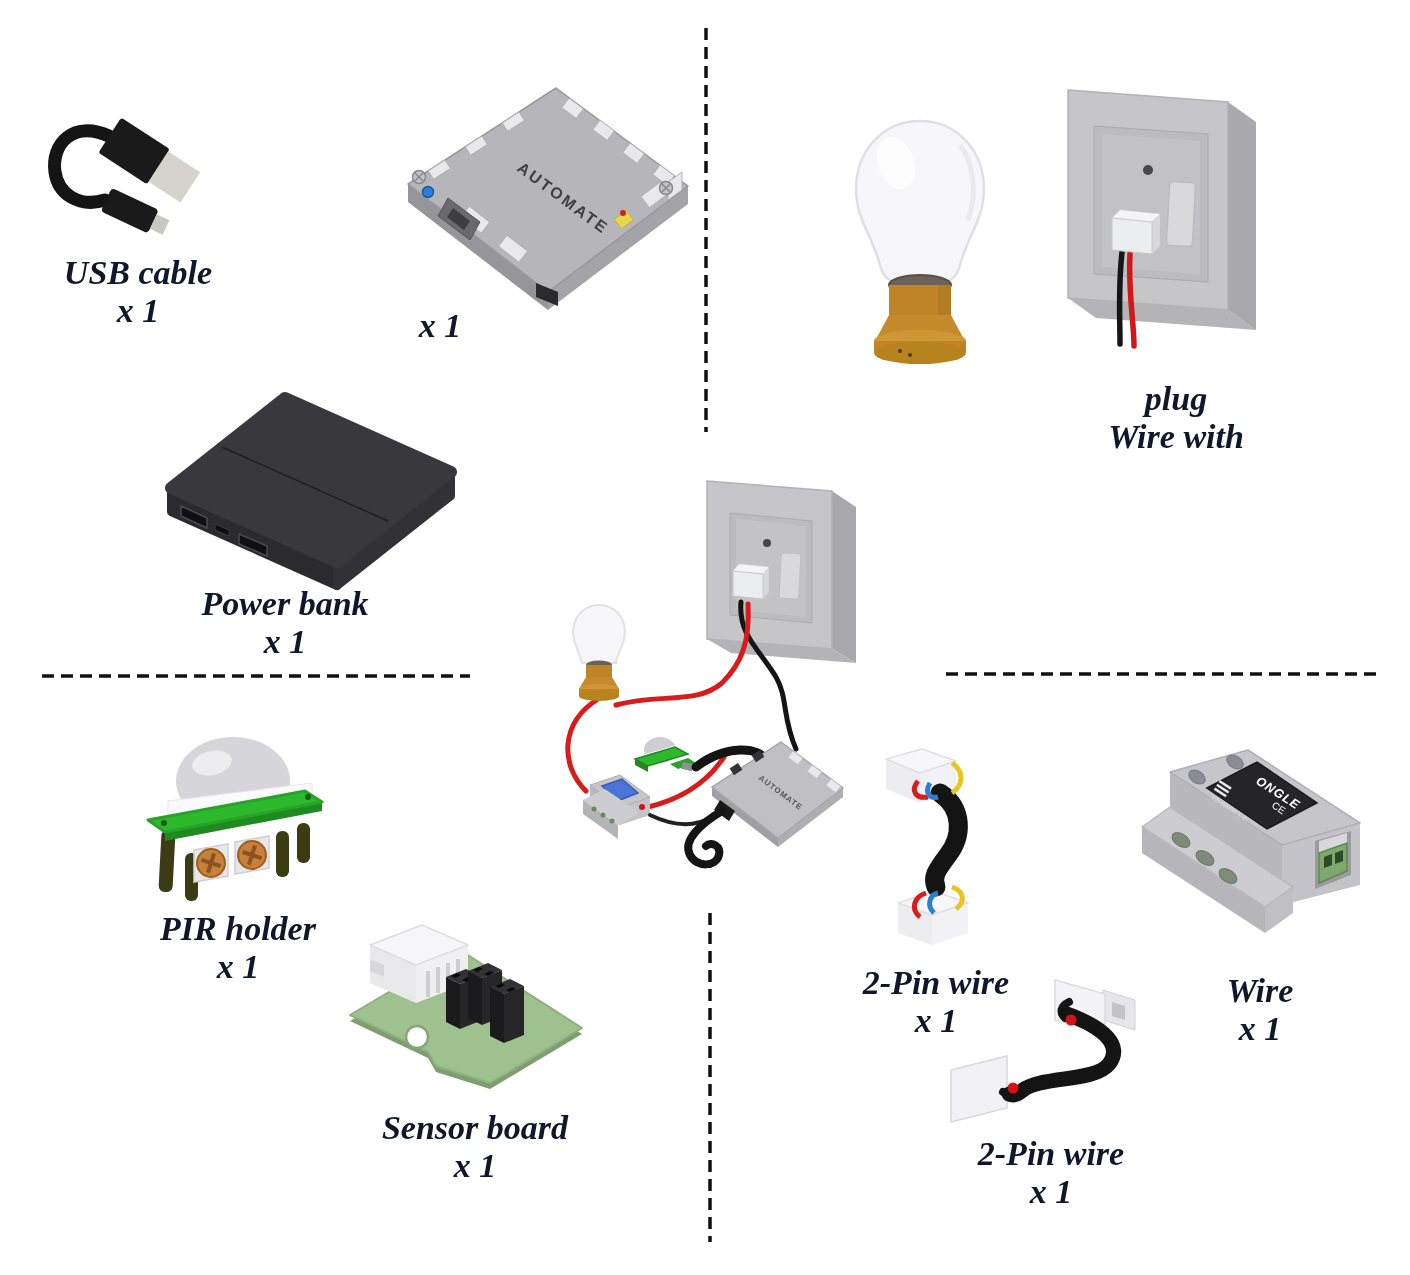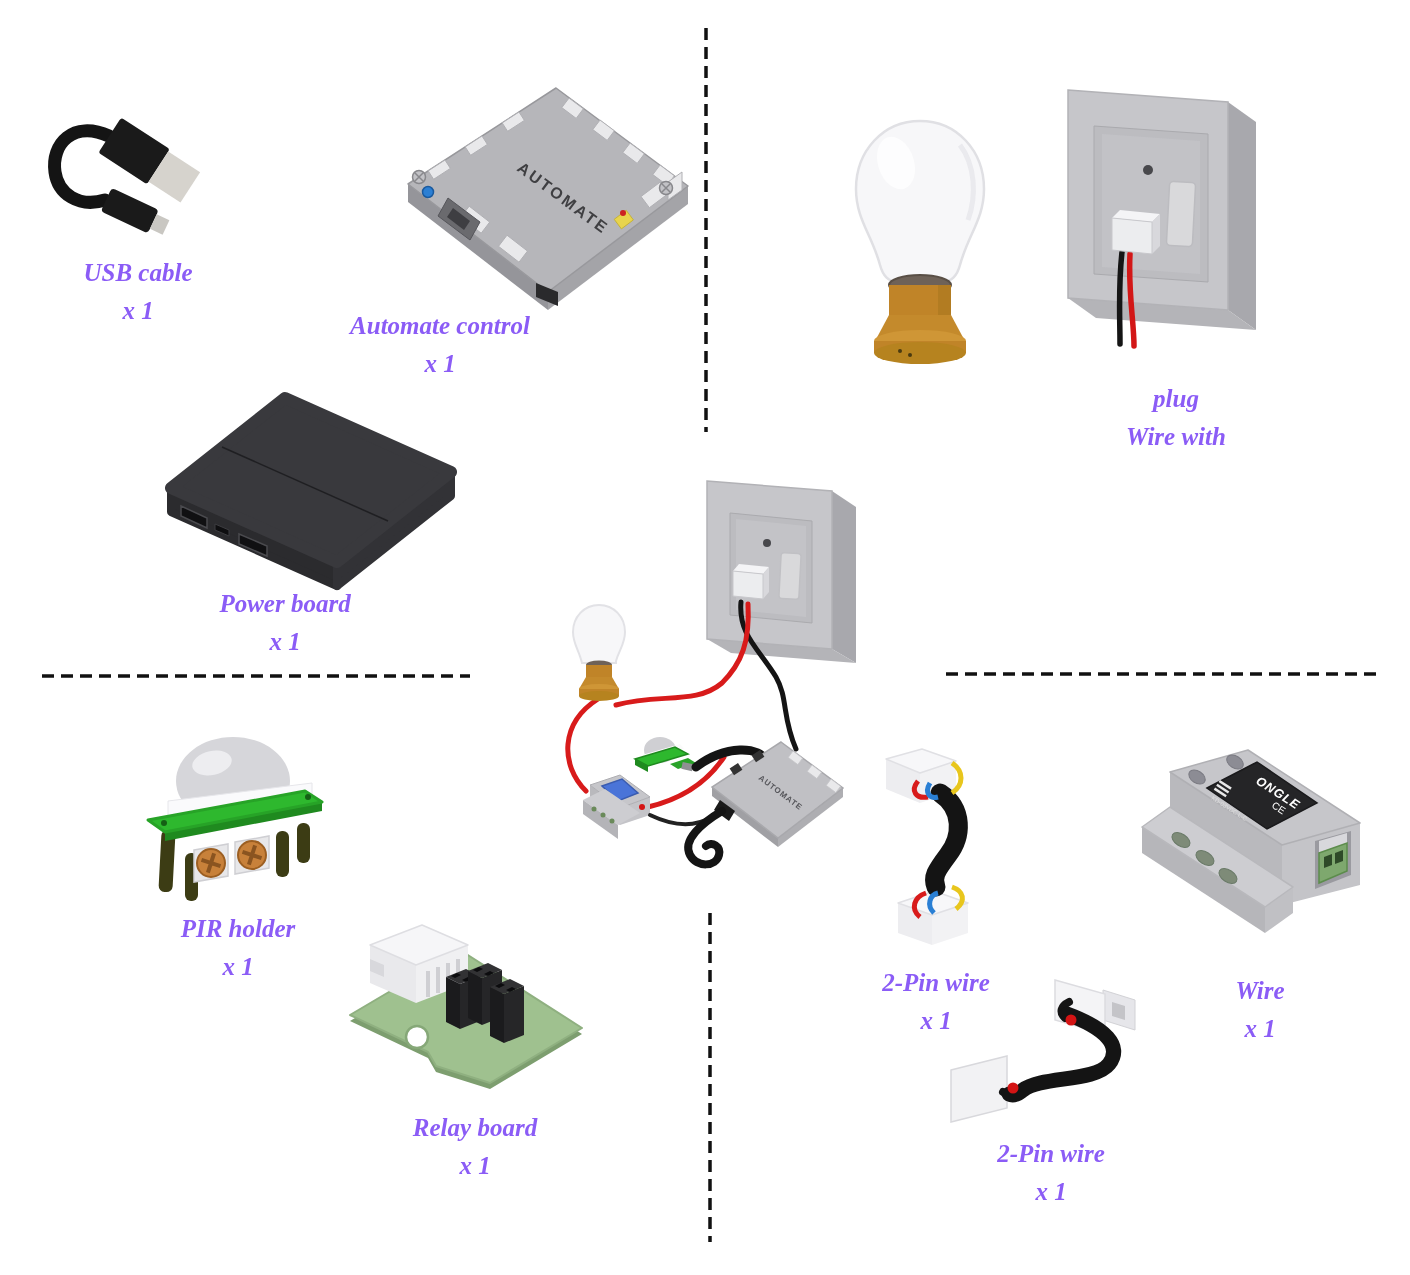--- a/index.html
+++ b/index.html
@@ -1,21 +1,21 @@
 <!DOCTYPE html>
 <html><head>
 <meta charset="utf-8">
 <style>
   html,body{margin:0;padding:0;background:#fff;}
   .page{position:relative;width:1410px;height:1275px;background:#ffffff;overflow:hidden;
         font-family:"Liberation Serif",serif;}
   .part-img{position:absolute;}
-  .part-label{position:absolute;text-align:center;color:#8b5cf6;
+  .part-label{position:absolute;text-align:center;color:#0f172a;
       font-family:"Liberation Serif",serif;font-style:italic;font-weight:bold;
-      font-size:25px;line-height:38px;white-space:nowrap;}
+      font-size:34px;line-height:38px;white-space:nowrap;}
   svg{display:block;overflow:visible;}
 </style>
 </head>
 <body>
 
 <div class="page">
 
   <svg style="position:absolute;left:0;top:0" width="1410" height="1275" viewBox="0 0 1410 1275">
     <line x1="706" y1="28" x2="706" y2="432" stroke="#111" stroke-width="3.5" stroke-dasharray="12 7"></line>
     <line x1="42" y1="676" x2="470" y2="676" stroke="#111" stroke-width="3.5" stroke-dasharray="12 7"></line>
@@ -300,42 +300,41 @@
       <ellipse cx="93" cy="131" rx="10" ry="6" fill="#7e8b78" stroke="#6a7a68" stroke-width="1" transform="rotate(33 93 131)"></ellipse>
     </g>
   </svg>
 
   <div class="part-label" style="left:38px;top:254px;width:200px">
     <div>USB cable</div>
     <div>x 1</div>
   </div>
 
   <div class="part-label" style="left:310px;top:307px;width:260px">
-    <div>Automate control</div>
     <div>x 1</div>
   </div>
 
 
   <div class="part-label" style="left:1066px;top:380px;width:220px">
     <div>plug</div>
     <div>Wire with</div>
   </div>
 
   <div class="part-label" style="left:175px;top:585px;width:220px">
-    <div>Power board</div>
+    <div>Power bank</div>
     <div>x 1</div>
   </div>
 
   <div class="part-label" style="left:128px;top:910px;width:220px">
     <div>PIR holder</div>
     <div>x 1</div>
   </div>
 
   <div class="part-label" style="left:365px;top:1109px;width:220px">
-    <div>Relay board</div>
+    <div>Sensor board</div>
     <div>x 1</div>
   </div>
 
   <div class="part-label" style="left:826px;top:964px;width:220px">
     <div>2-Pin wire</div>
     <div>x 1</div>
   </div>
 
   <div class="part-label" style="left:941px;top:1135px;width:220px">
     <div>2-Pin wire</div>

